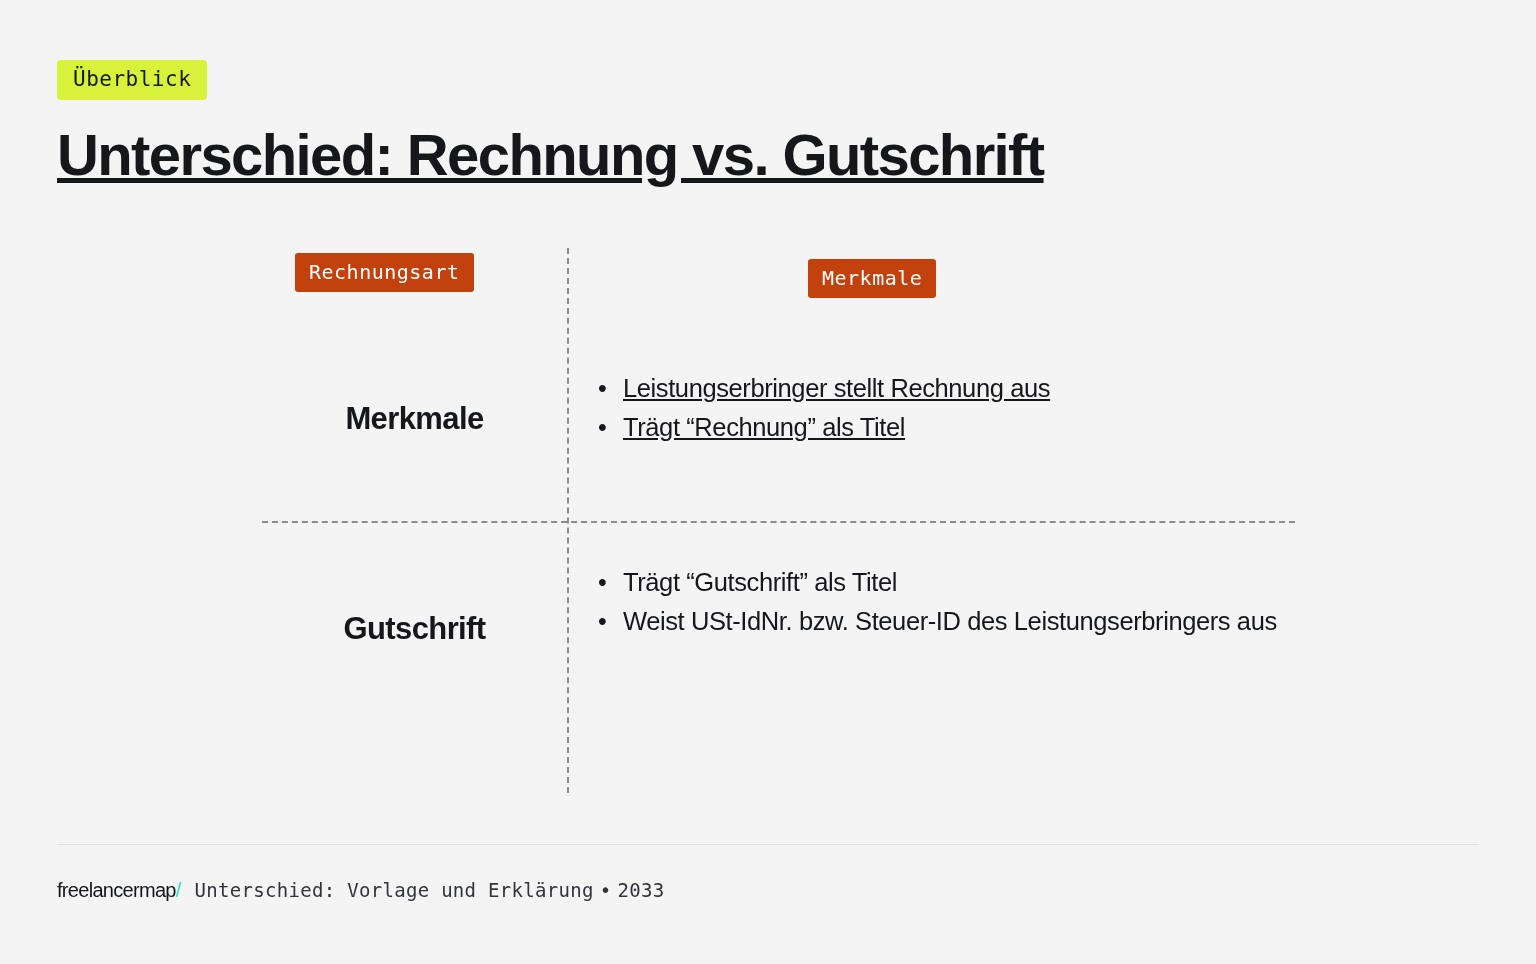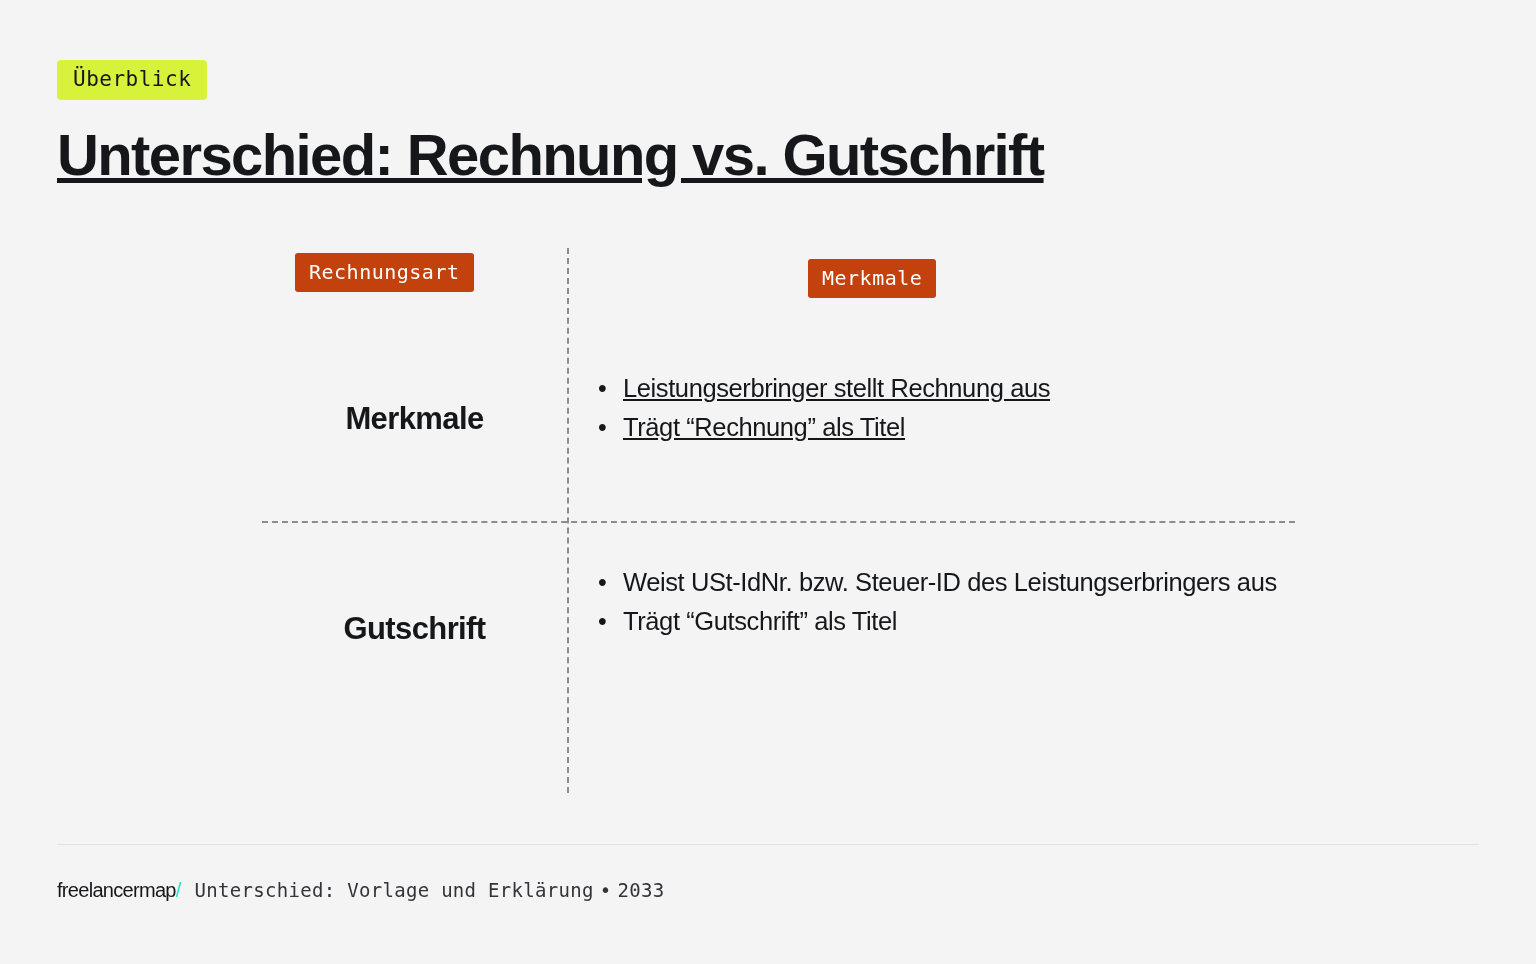--- a/index.html
+++ b/index.html
@@ -195,22 +195,22 @@
     <div class="chip chip-merkmale">Merkmale</div>
 
     <div class="row-label row-label-1">Merkmale</div>
     <ul class="features features-1">
       <li>Leistungserbringer stellt Rechnung aus</li>
       <li>Trägt “Rechnung” als Titel</li>
     </ul>
 
     <div class="row-label row-label-2">Gutschrift</div>
     <ul class="features features-2">
+      <li>Trägt “Gutschrift” als Titel</li>
       <li>Weist USt-IdNr. bzw. Steuer-ID des Leistungserbringers aus</li>
-      <li>Trägt “Gutschrift” als Titel</li>
     </ul>
 
   </div>
 
   <div class="footer-rule"></div>
 
   <div class="footer">
     <div class="brand"><span>freelancermap</span><span class="slash">/</span></div>
     <div class="footer-meta"><span>Unterschied: Vorlage und Erklärung</span><span class="footer-sep">•</span><span>2033</span></div>
   </div>

